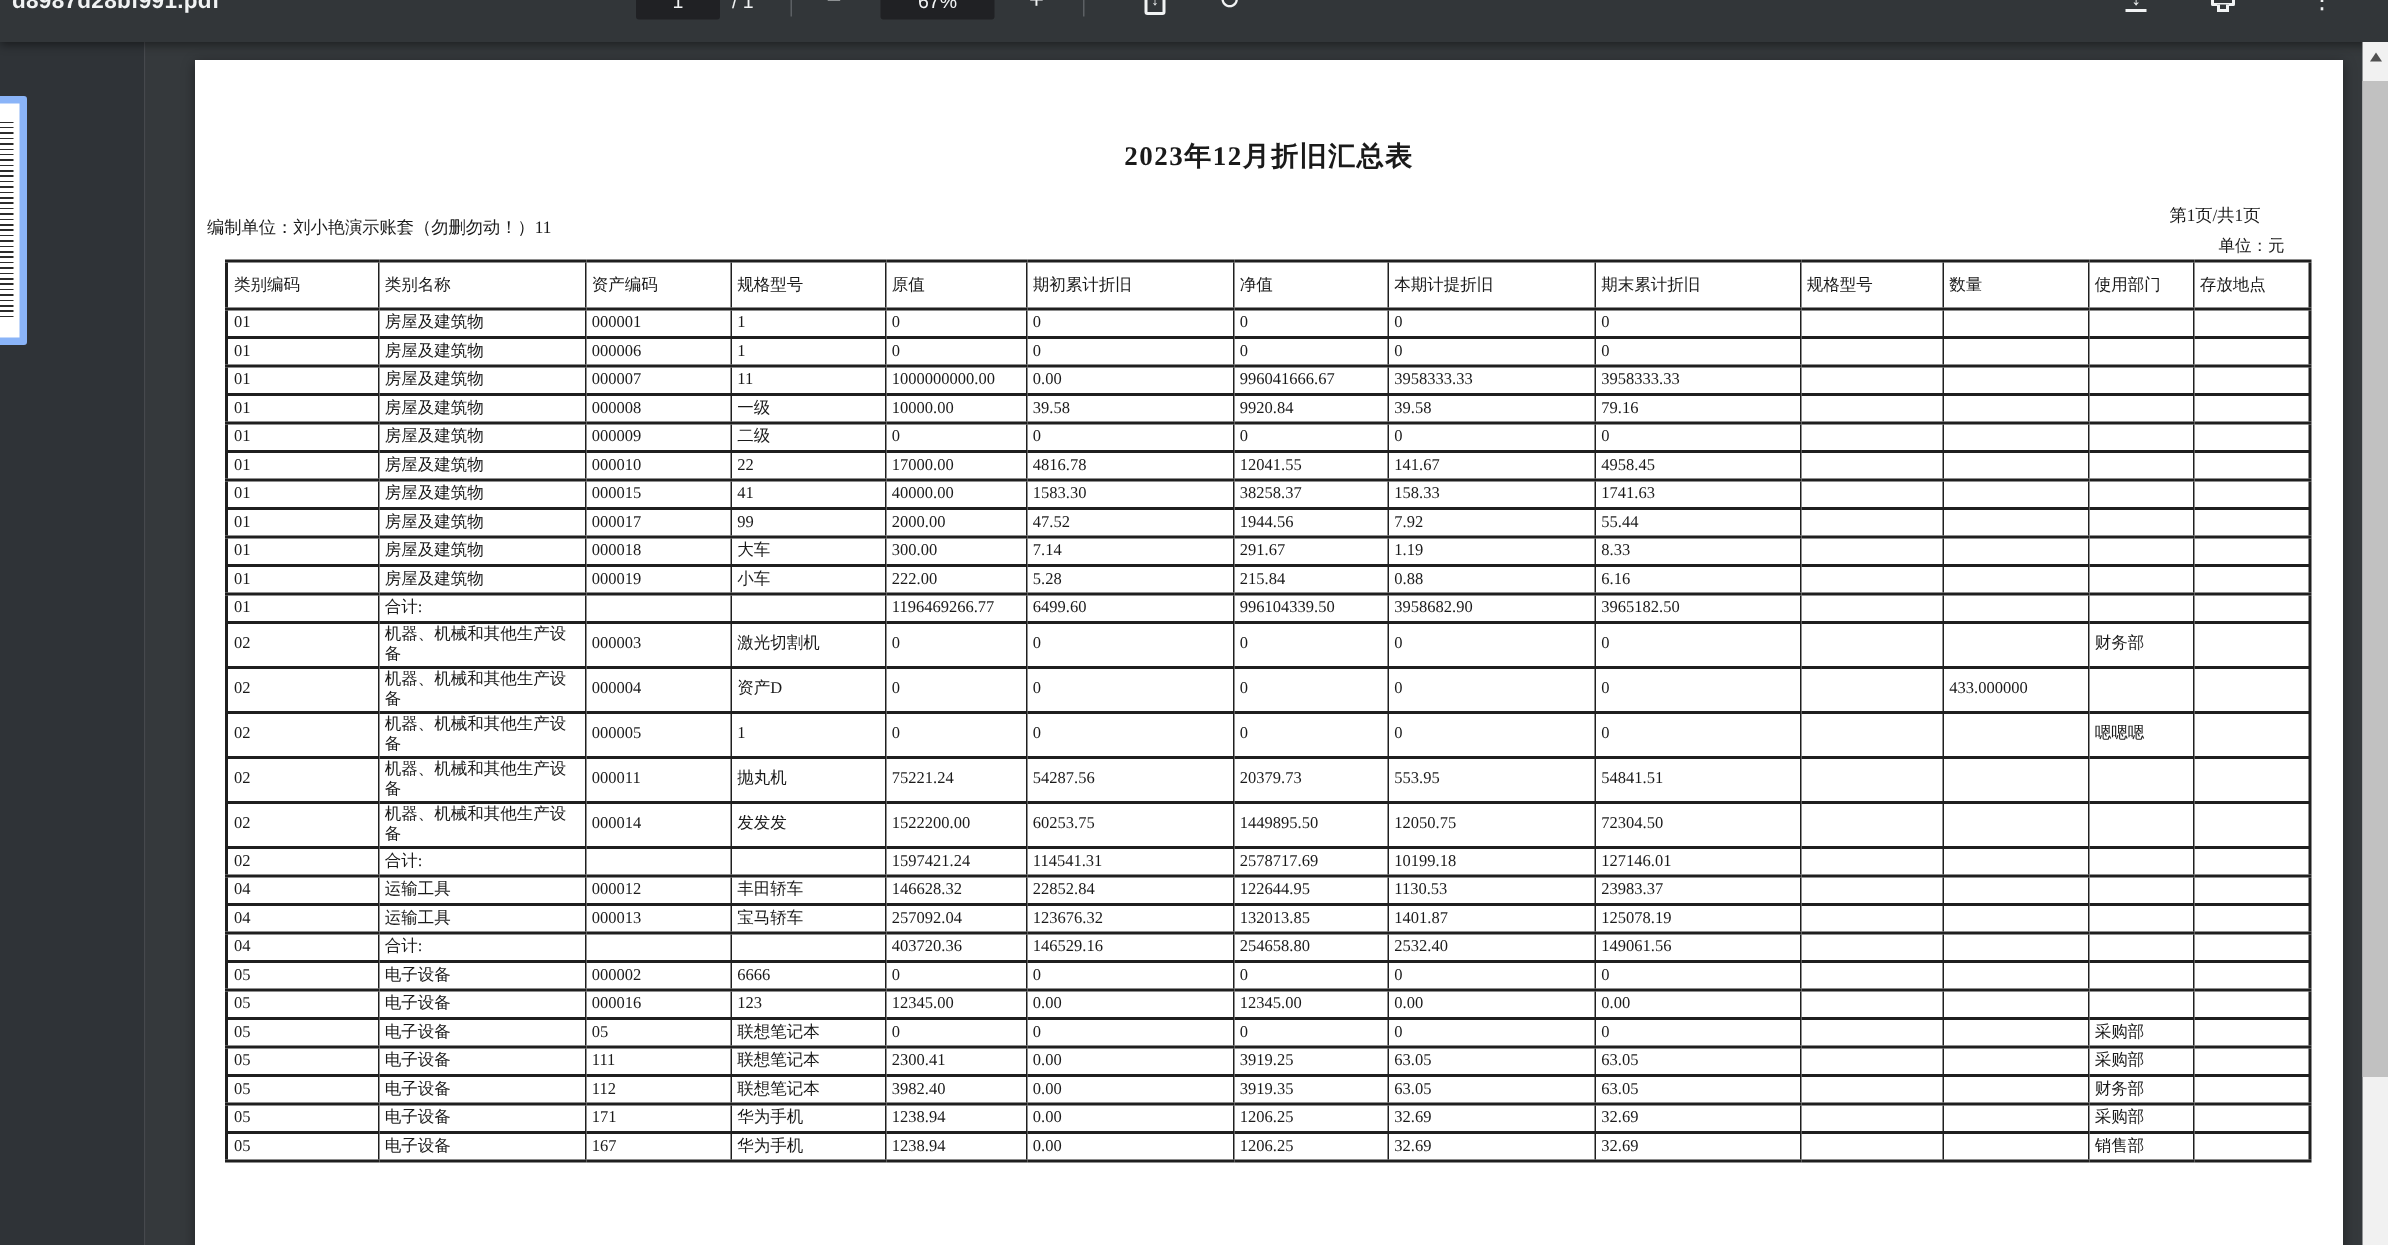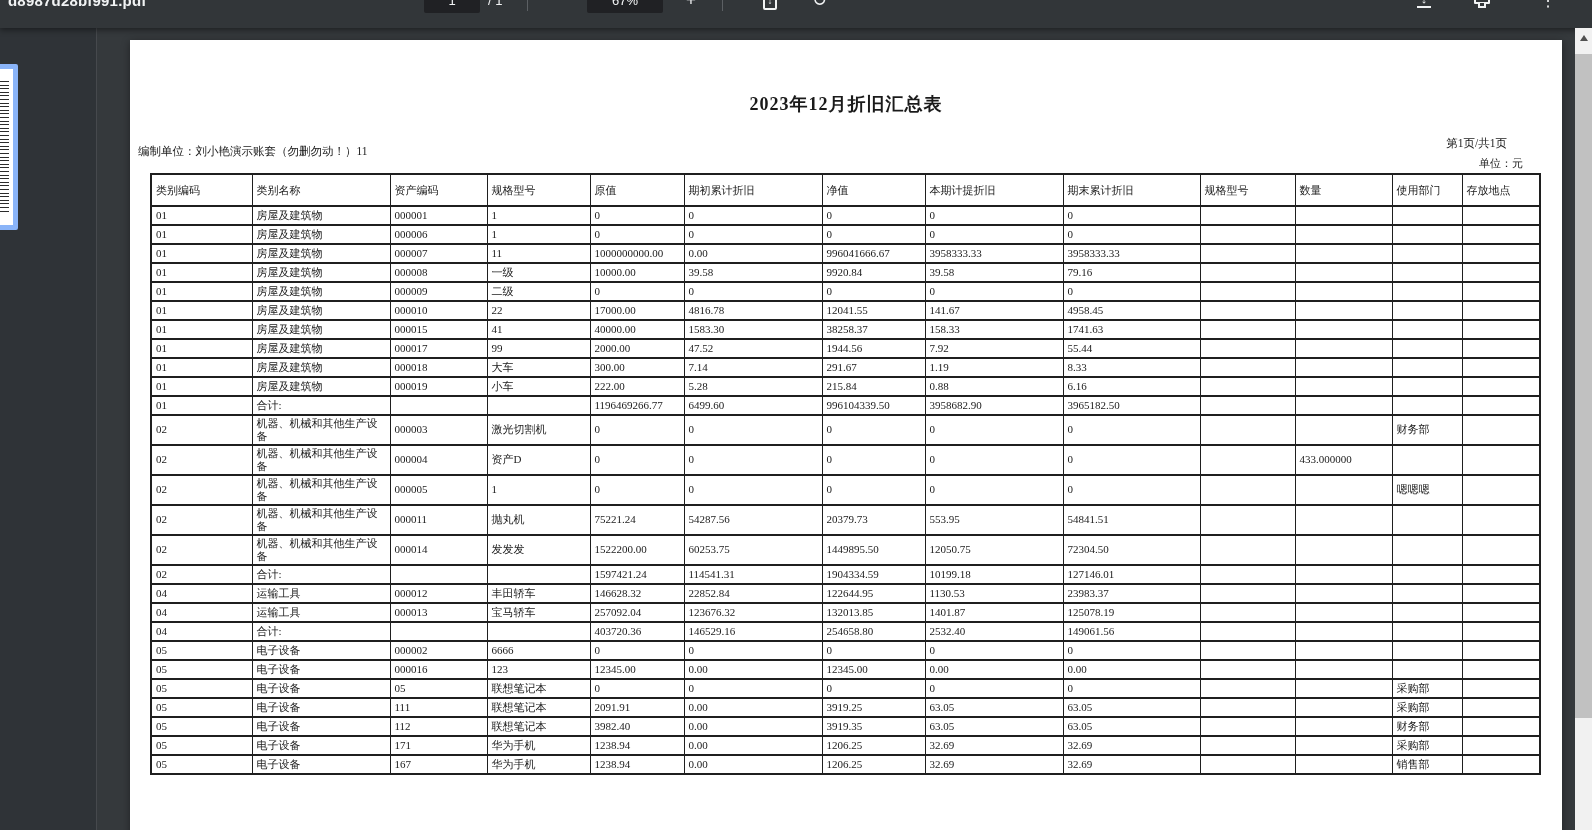--- a/index.html
+++ b/index.html
@@ -411,21 +411,21 @@
                   <td></td>
                   <td></td>
                 </tr>
                 <tr>
                   <td>02</td>
                   <td>合计:</td>
                   <td></td>
                   <td></td>
                   <td>1597421.24</td>
                   <td>114541.31</td>
-                  <td>1904334.59</td>
+                  <td>2578717.69</td>
                   <td>10199.18</td>
                   <td>127146.01</td>
                   <td></td>
                   <td></td>
                   <td></td>
                   <td></td>
                 </tr>
                 <tr>
                   <td>04</td>
                   <td>运输工具</td>
@@ -514,21 +514,21 @@
                   <td></td>
                   <td></td>
                   <td>采购部</td>
                   <td></td>
                 </tr>
                 <tr>
                   <td>05</td>
                   <td>电子设备</td>
                   <td>111</td>
                   <td>联想笔记本</td>
-                  <td>2091.91</td>
+                  <td>2300.41</td>
                   <td>0.00</td>
                   <td>3919.25</td>
                   <td>63.05</td>
                   <td>63.05</td>
                   <td></td>
                   <td></td>
                   <td>采购部</td>
                   <td></td>
                 </tr>
                 <tr>

